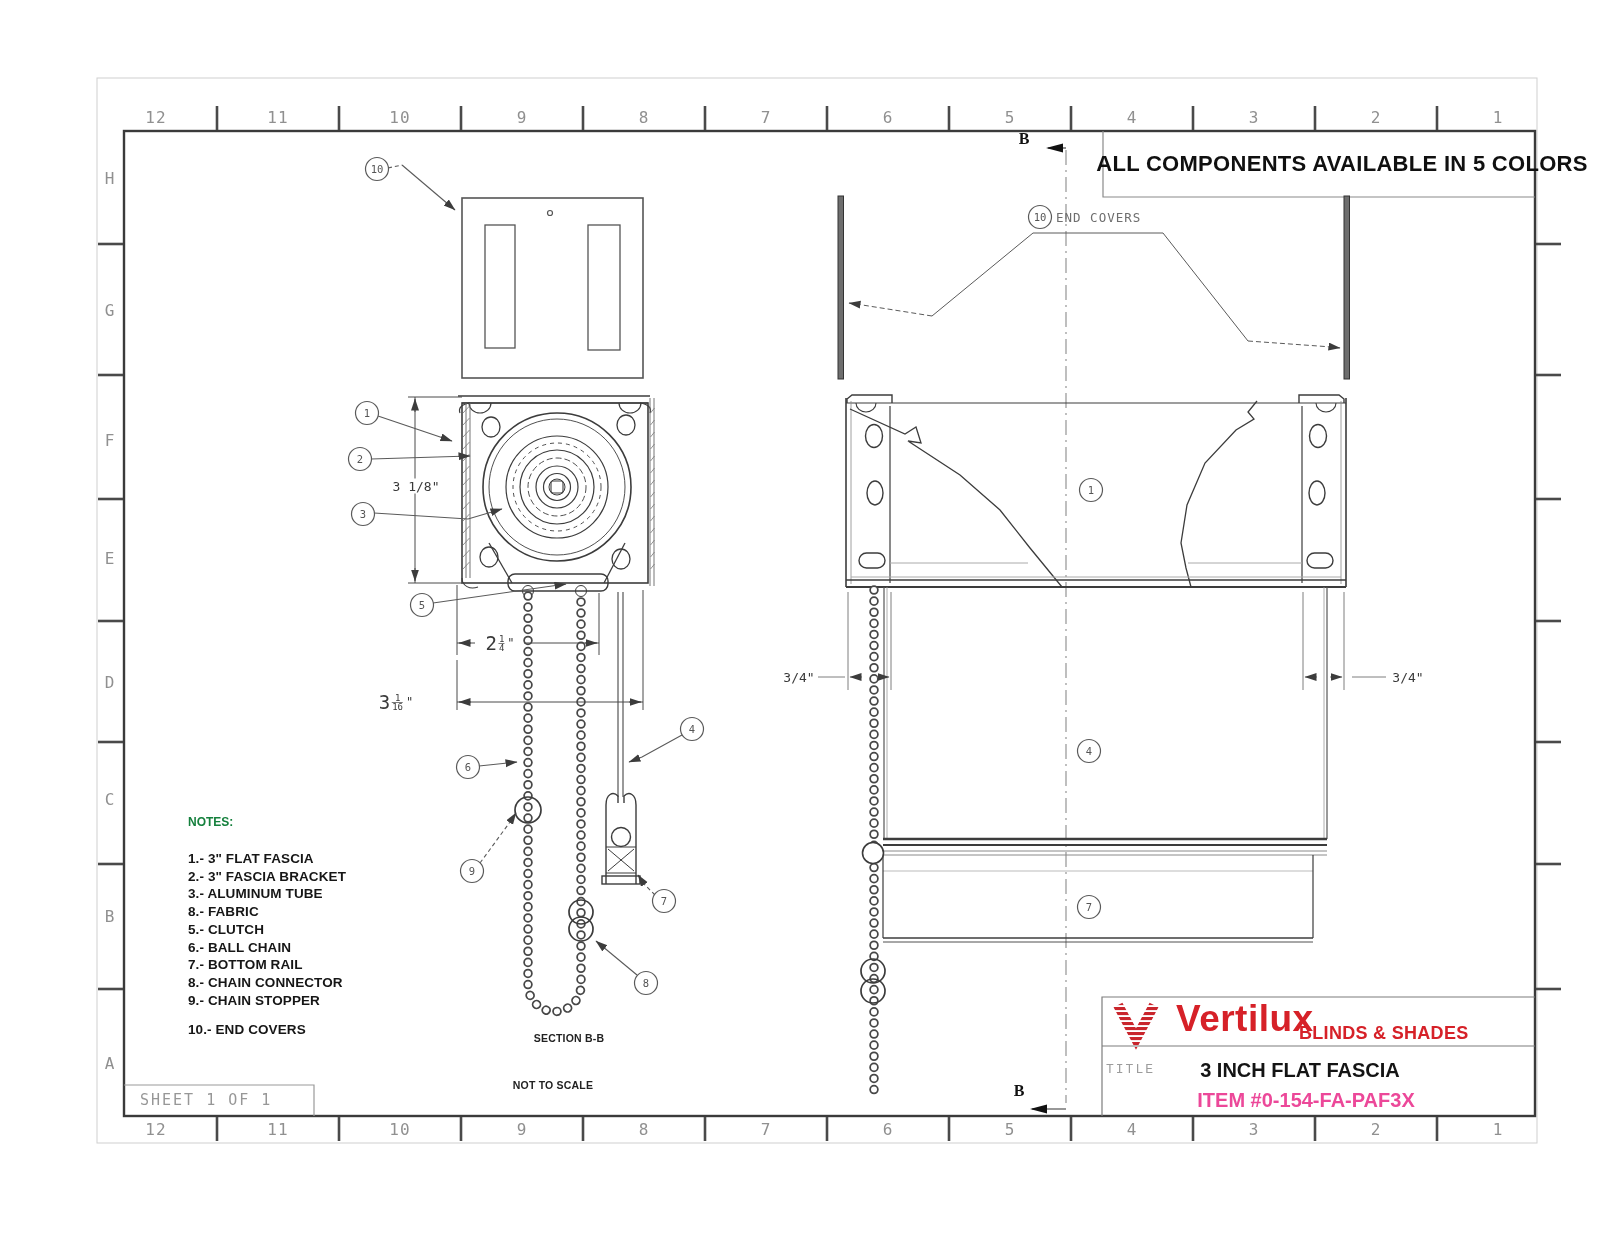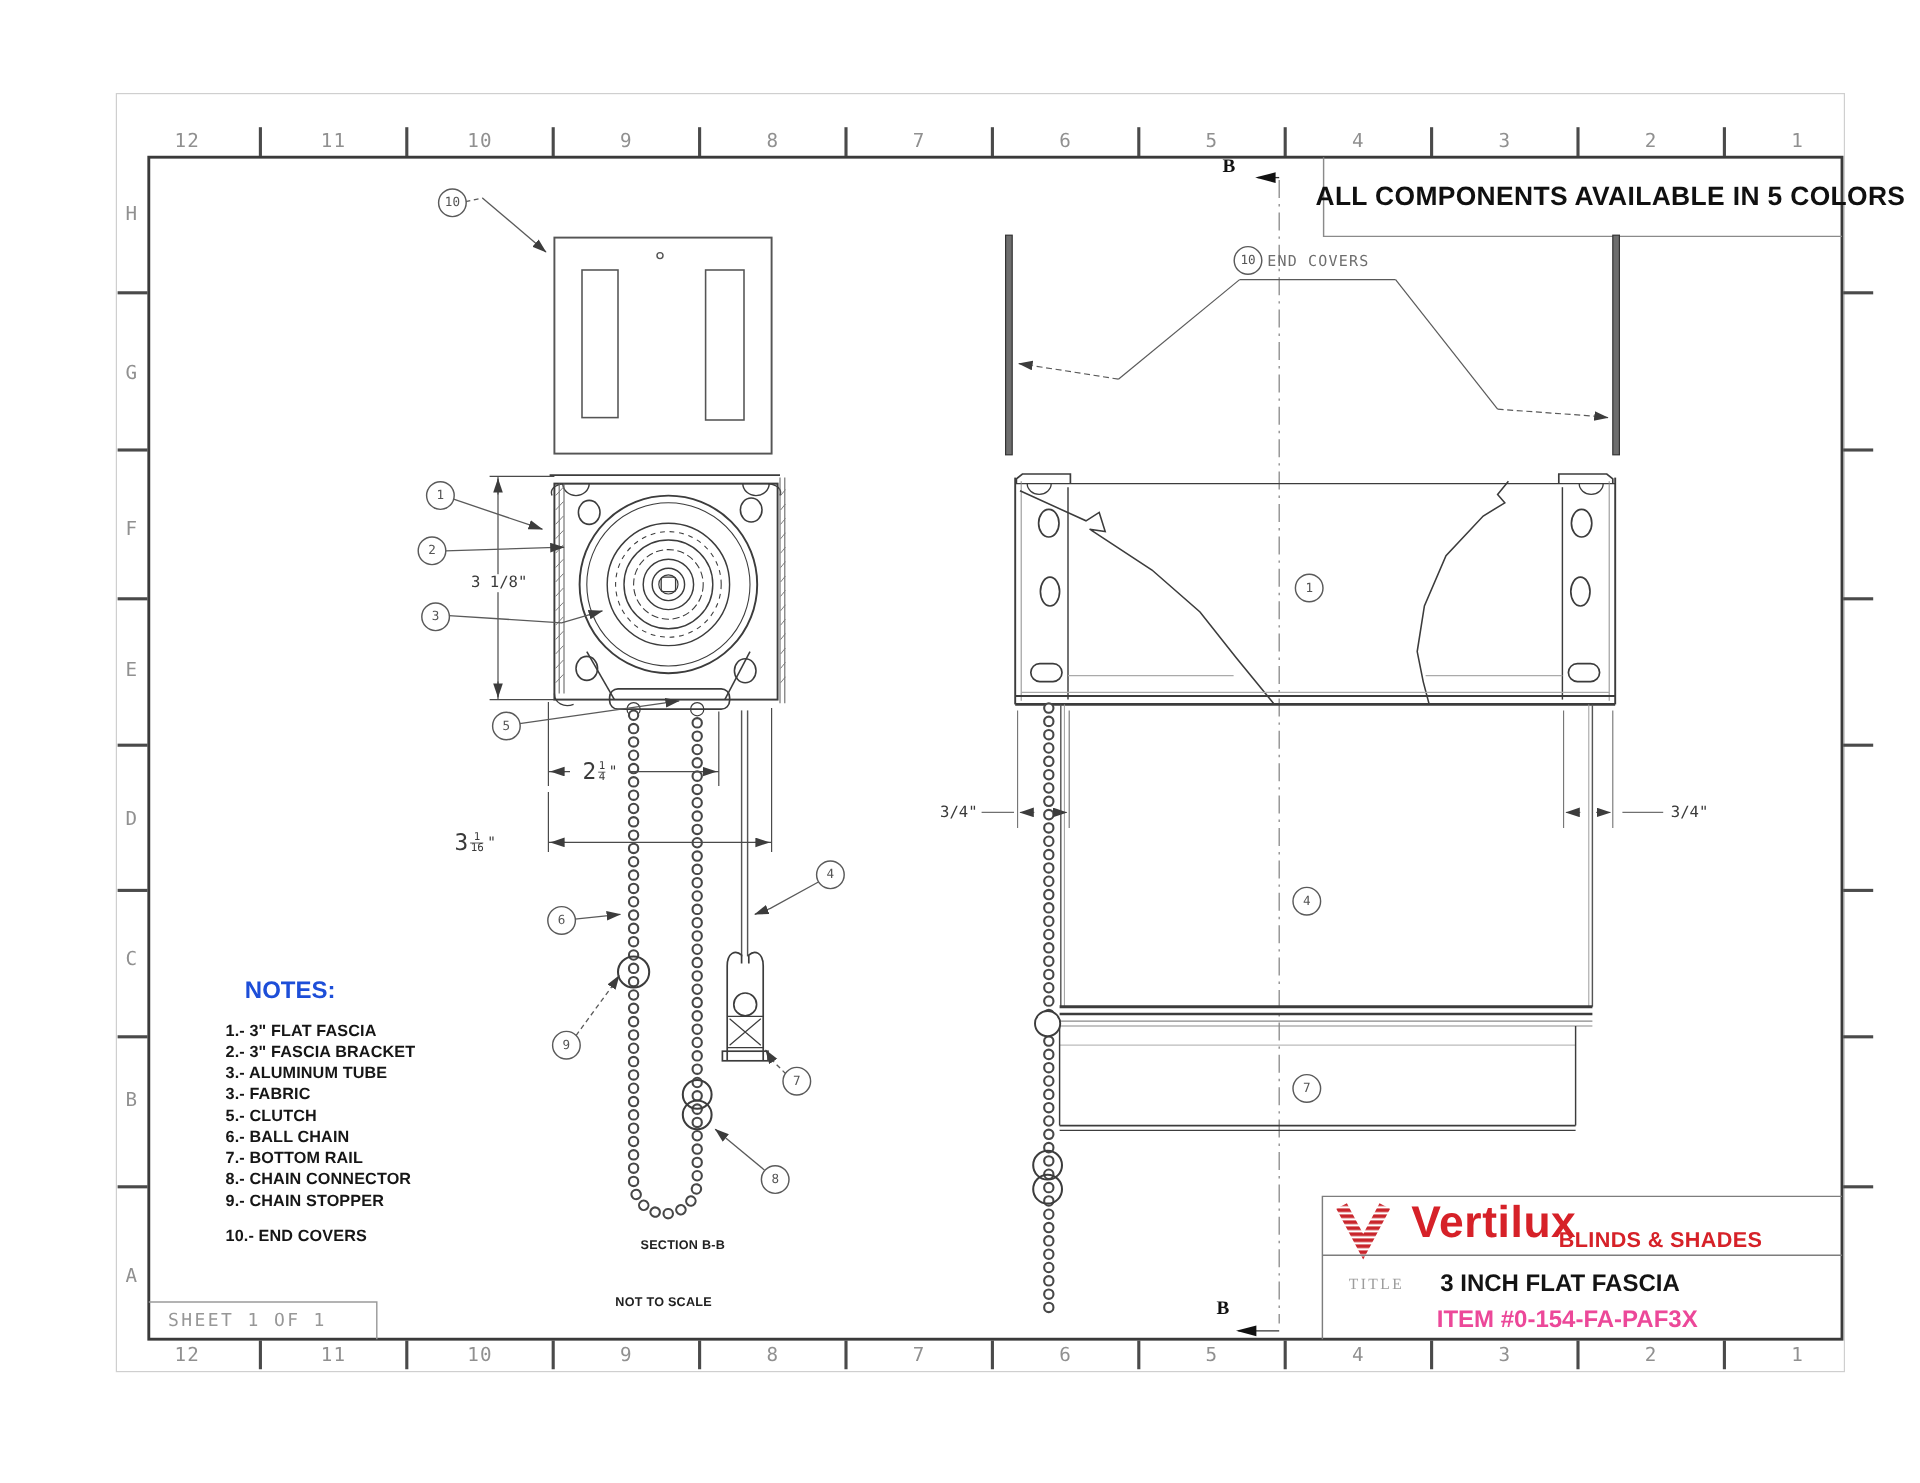--- a/index.html
+++ b/index.html
@@ -24,31 +24,31 @@
     font-family:"Liberation Serif", serif;}
   .seccap{position:absolute;transform:translate(-50%,-50%);font-weight:700;font-size:10.5px;color:#222;
     letter-spacing:0.2px;white-space:nowrap;}
   #banner-text{position:absolute;left:1103px;top:131px;width:432px;height:66px;display:flex;
     align-items:center;justify-content:center;font-weight:700;font-size:22px;color:#101010;
     letter-spacing:0.3px;white-space:nowrap;margin-left:23px;}
   #sheet-label{position:absolute;left:140px;top:1091px;font-family:"DejaVu Sans Mono",monospace;
     font-size:15px;color:#979797;letter-spacing:2px;white-space:nowrap;}
   #endcovers-label{position:absolute;left:1056px;top:210px;font-family:"DejaVu Sans Mono",monospace;
     font-size:12.5px;color:#6e6e6e;letter-spacing:1px;white-space:nowrap;}
-  #title-label{position:absolute;left:1106px;top:1062px;font-family:Liberation Serif, serif;
-    font-size:13px;color:#9c9c9c;letter-spacing:2px;margin-left:18px;}
+  #title-label{position:absolute;left:1106px;top:1062px;font-family:Liberation Mono, monospace;
+    font-size:13px;color:#9c9c9c;letter-spacing:2px;}
   #brand-name{position:absolute;left:1176px;top:998px;font-size:37px;font-weight:700;color:#d62128;
     letter-spacing:0.5px;}
   #brand-tagline{position:absolute;left:1299px;top:1023px;font-size:18px;font-weight:700;color:#d62128;
     letter-spacing:0.3px;}
   #product-title{position:absolute;left:1300px;top:1070px;transform:translate(-50%,-50%);
     font-size:20px;font-weight:700;color:#141414;white-space:nowrap;}
   #item-number{position:absolute;left:1306px;top:1100px;transform:translate(-50%,-50%);
     font-size:20px;font-weight:700;color:#ec4899;white-space:nowrap;}
-  #notes-heading{position:absolute;left:204px;top:815px;font-weight:700;font-size:20px;color:#1d4ed8;}
+  #notes-heading{position:absolute;left:188px;top:815px;font-weight:700;font-size:12px;color:#15803d;}
 </style>
 </head>
 <body>
 
 <div id="sheet">
 
   <svg class="abs" style="left:0;top:0" width="1600" height="1236" viewBox="0 0 1600 1236">
     <defs>
       <marker id="ah" markerUnits="userSpaceOnUse" markerWidth="14" markerHeight="10" refX="11.5" refY="4" orient="auto">
         <path d="M0,0 L12,4 L0,8 Z" fill="#3c3c3c"></path>
@@ -400,21 +400,21 @@
     <span class="unit">"</span>
   </div>
   <div class="dim" style="left:799px;top:677px;">3/4"</div>
   <div class="dim" style="left:1408px;top:677px;">3/4"</div>
 
   <div id="notes-heading">NOTES:</div>
   <div id="notes-list">
       <div class="note-item" style="top: 851px;">1.- 3" FLAT FASCIA</div>
       <div class="note-item" style="top: 868.7px;">2.- 3" FASCIA BRACKET</div>
       <div class="note-item" style="top: 886.4px;">3.- ALUMINUM TUBE</div>
-      <div class="note-item" style="top: 904.1px;">3.- FABRIC</div>
+      <div class="note-item" style="top: 904.1px;">8.- FABRIC</div>
       <div class="note-item" style="top: 921.8px;">5.- CLUTCH</div>
       <div class="note-item" style="top: 939.5px;">6.- BALL CHAIN</div>
       <div class="note-item" style="top: 957.2px;">7.- BOTTOM RAIL</div>
       <div class="note-item" style="top: 974.9px;">8.- CHAIN CONNECTOR</div>
       <div class="note-item" style="top: 992.6px;">9.- CHAIN STOPPER</div>
       <div class="note-item" style="top: 1010.3px; margin-top: 12px;">10.- END COVERS</div>
     </div>
 
   <div id="sheet-label">SHEET 1 OF 1</div>
 

